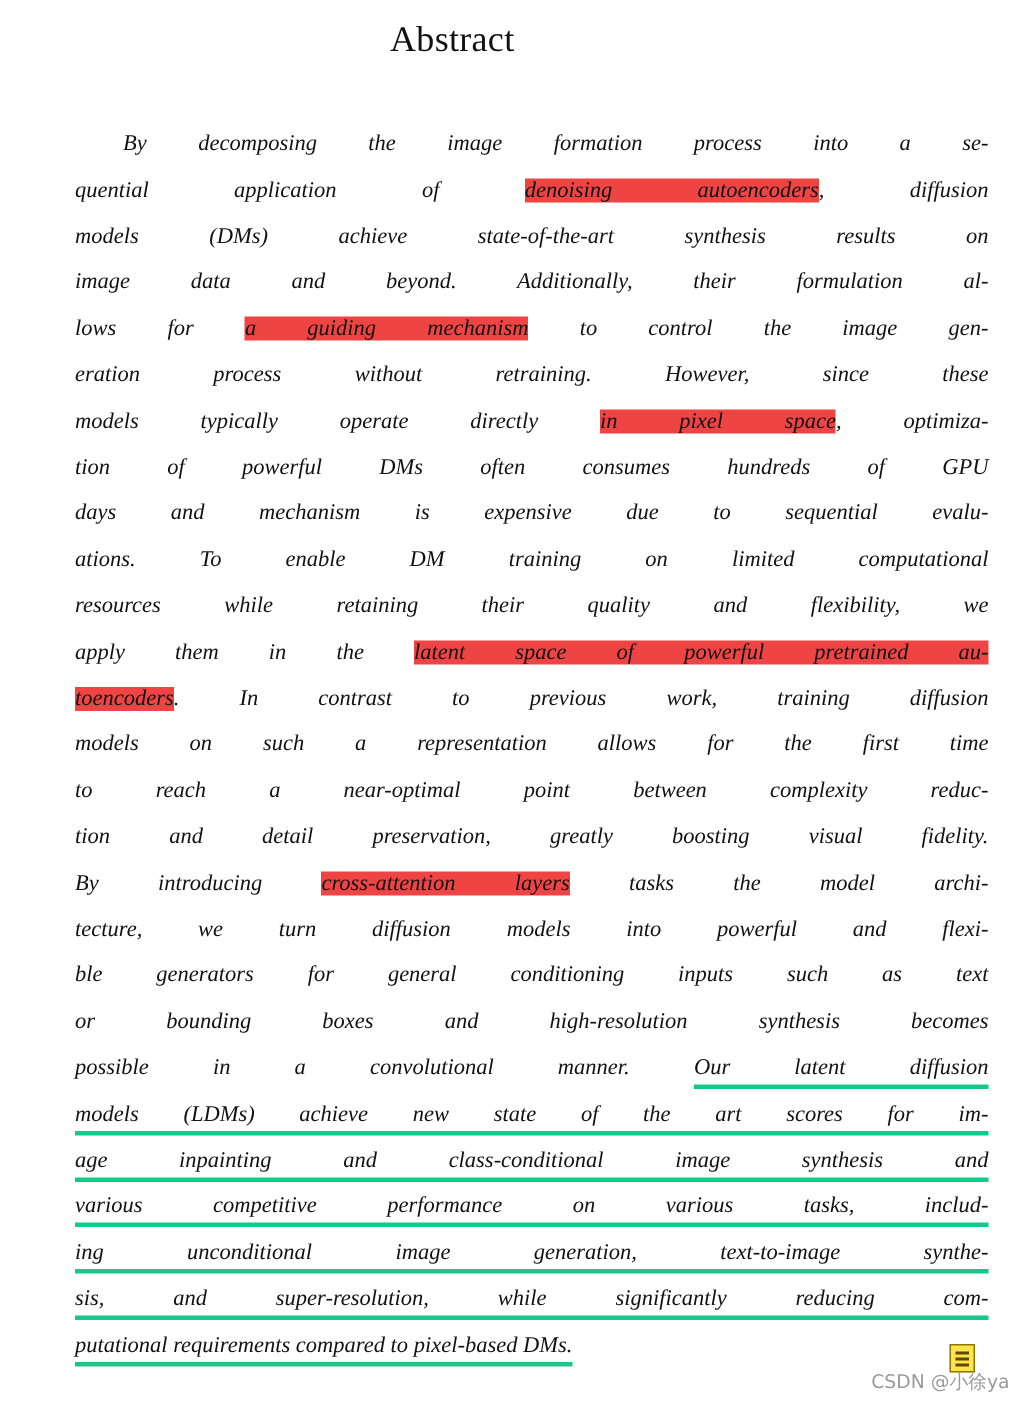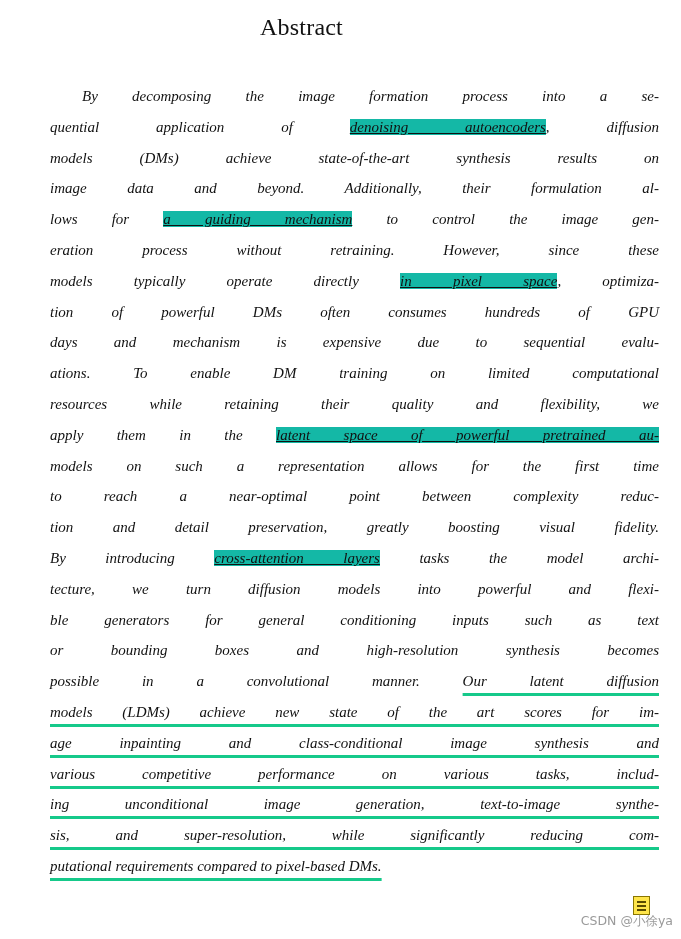--- a/index.html
+++ b/index.html
@@ -6,21 +6,21 @@
   body { width:681px; height:939px; position:relative; overflow:hidden;
          font-family:"Liberation Serif","DejaVu Serif",serif; color:#111; }
   .title { position:absolute; left:0; width:603px; top:14px; text-align:center;
            font-weight:normal; font-size:24px; letter-spacing:0.2px; }
   .body { position:absolute; left:50px; top:81px; width:609px; }
   .line { height:30.8px; line-height:30.8px; font-size:15px; font-style:italic;
           text-align:justify; text-align-last:justify; white-space:nowrap;
           position:relative; }
   .line.indent { padding-left:32px; }
   .line.last { text-align-last:left; }
-  .hl { background:#14b8a6;text-decoration:underline; }
+  .hl { background:#ef4444; }
   .ul { text-decoration:underline; text-decoration-color:#16c98a; text-decoration-thickness:3px; text-underline-offset:7px; }
   .note-icon { position:absolute; left:633px; top:896px; width:17px; height:19px; background:#ffe54a;
                border:1px solid #8a7600; box-sizing:border-box; }
   .note-icon i { position:absolute; left:3px; right:3px; height:1.5px; background:#5a4a00; }
   .watermark { position:absolute; right:8px; top:913px; font-family:"DejaVu Sans",sans-serif;
                font-size:12.5px; color:#9a9a9a; font-style:normal; }
 </style>
 </head>
 <body>
 
@@ -32,20 +32,21 @@
     <div class="line"><span class="">models (DMs) achieve state-of-the-art synthesis results on</span></div>
     <div class="line"><span class="">image data and beyond. Additionally, their formulation al-</span></div>
     <div class="line"><span class="">lows for </span><span class="hl ">a guiding mechanism</span><span class=""> to control the image gen-</span></div>
     <div class="line"><span class="">eration process without retraining.  However, since these</span></div>
     <div class="line"><span class="">models typically operate directly </span><span class="hl ">in pixel space</span><span class="">, optimiza-</span></div>
     <div class="line"><span class="">tion of powerful DMs often consumes hundreds of GPU</span></div>
     <div class="line"><span class="">days and mechanism is expensive due to sequential evalu-</span></div>
     <div class="line"><span class="">ations.  To enable DM training on limited computational</span></div>
     <div class="line"><span class="">resources while retaining their quality and flexibility, we</span></div>
     <div class="line"><span class="">apply them in the </span><span class="hl ">latent space of powerful pretrained au-</span></div>
+    <div class="line"><span class="hl ">toencoders</span><span class="">. In contrast to previous work, training diffusion</span></div>
     <div class="line"><span class="">models on such a representation allows for the first time</span></div>
     <div class="line"><span class="">to reach a near-optimal point between complexity reduc-</span></div>
     <div class="line"><span class="">tion and detail preservation, greatly boosting visual fidelity.</span></div>
     <div class="line"><span class="">By introducing </span><span class="hl ">cross-attention layers</span><span class=""> tasks the model archi-</span></div>
     <div class="line"><span class="">tecture, we turn diffusion models into powerful and flexi-</span></div>
     <div class="line"><span class="">ble generators for general conditioning inputs such as text</span></div>
     <div class="line"><span class="">or bounding boxes and high-resolution synthesis becomes</span></div>
     <div class="line"><span class="">possible in a convolutional manner.  </span><span class="ul">Our latent diffusion</span></div>
     <div class="line"><span class="ul">models (LDMs) achieve new state of the art scores for im-</span></div>
     <div class="line"><span class="ul">age inpainting and class-conditional image synthesis and</span></div>

